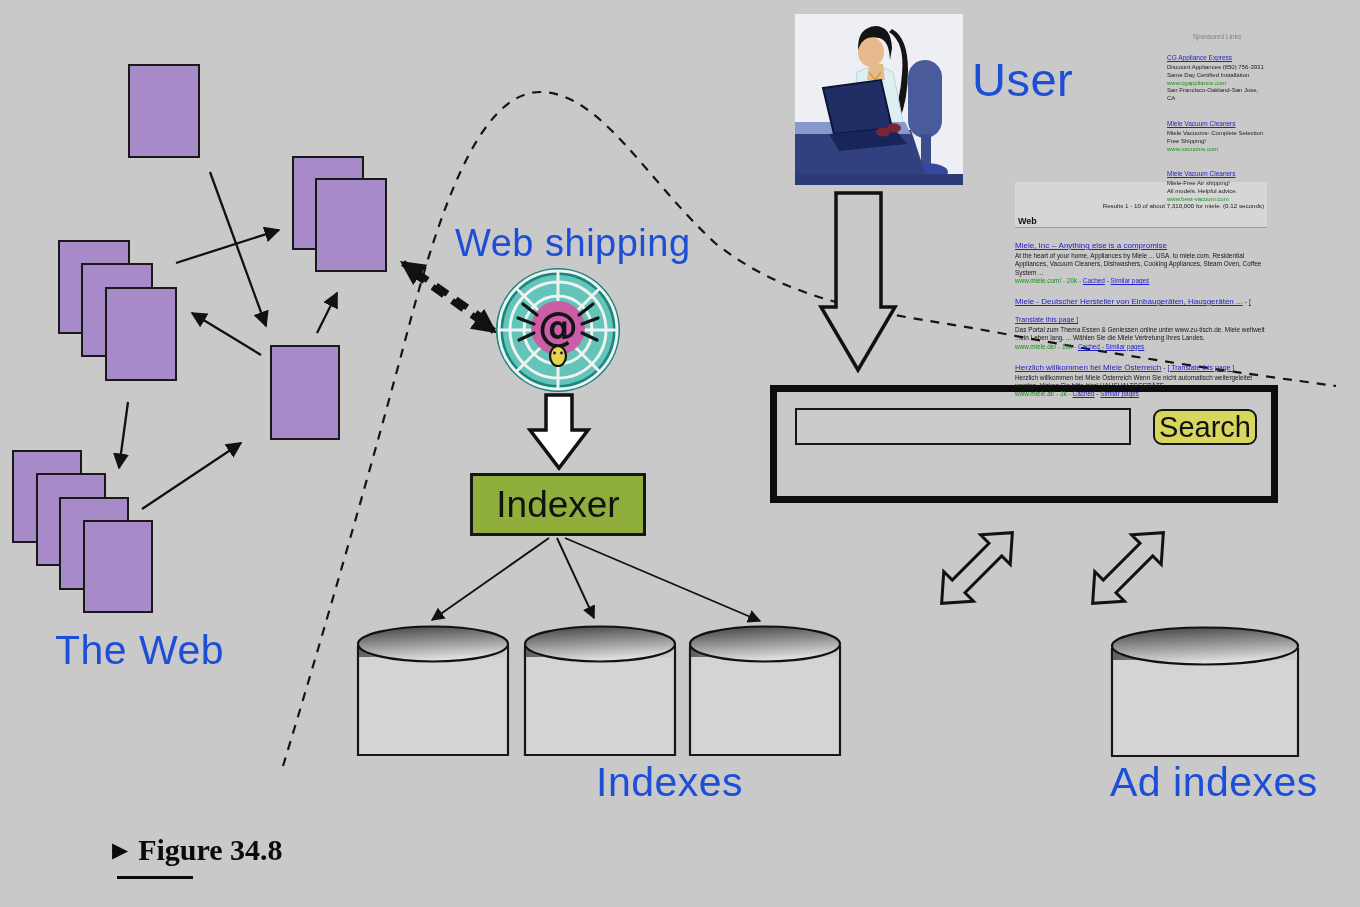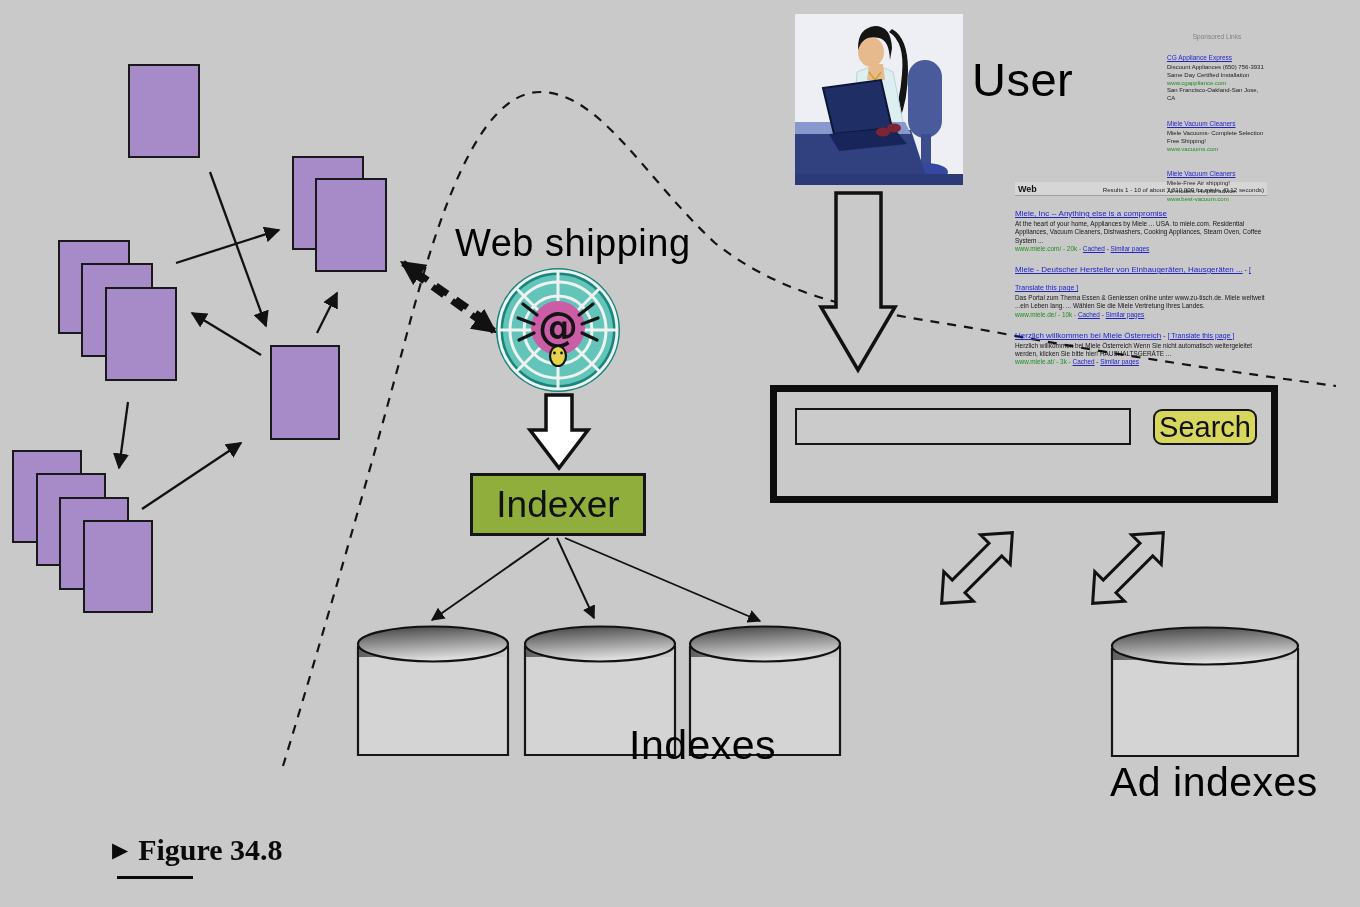--- a/index.html
+++ b/index.html
@@ -5,43 +5,43 @@
   html,body{margin:0;padding:0;}
   #canvas{position:relative;width:1360px;height:907px;background:#c9c9c9;
           font-family:"Liberation Sans",sans-serif;overflow:hidden;color:#111;}
   
   .page{position:absolute;width:70px;height:93px;background:#a78bc8;
         border:2.5px solid #191919;box-sizing:border-box;}
   
   #diagram{position:absolute;left:0;top:0;z-index:2;pointer-events:none;}
   .htm{position:absolute;z-index:3;}
   
-  .dlabel{position:absolute;z-index:3;font-size:41px;color:#000000;letter-spacing:.5px;white-space:nowrap;}
+  .dlabel{position:absolute;z-index:3;font-size:41px;color:#1d4ed8;letter-spacing:.5px;white-space:nowrap;}
   #lbl-theweb{left:55px;top:627px;}
   #lbl-crawler{left:455px;top:222px;font-size:38px;}
-  #lbl-indexes{left:596px;top:722px;margin-left:33px;}
+  #lbl-indexes{left:596px;top:759px;}
   #lbl-adindexes{left:1110px;top:759px;}
   #lbl-user{left:972px;top:52px;font-size:47px;}
   
   #indexer{left:470px;top:473px;width:176px;height:63px;background:#8fae3b;
            border:3px solid #161616;box-sizing:border-box;display:flex;
            align-items:center;justify-content:center;font-size:37px;}
   
   #searchbox{left:770px;top:385px;width:508px;height:118px;border:7px solid #0d0d0d;box-sizing:border-box;padding-left:32px;}
   #searchinput{position:absolute;left:18px;top:16px;width:336px;height:37px;background:#cbcbcb;
                border:2.5px solid #161616;box-sizing:border-box;font-size:20px;padding:0 6px;
                font-family:"Liberation Sans",sans-serif;}
   #searchbtn{position:absolute;left:376px;top:17px;width:104px;height:36px;background:#d6d75c;
              border:2.5px solid #161616;border-radius:9px;box-sizing:border-box;display:flex;
              align-items:center;justify-content:center;font-size:29px;cursor:pointer;}
   
   #results{left:1015px;top:182px;width:252px;}
   .r-head{display:flex;justify-content:space-between;align-items:center;background:#d6d6d6;
           border-bottom:1px solid #9f9f9f;padding:2px 3px 1px 3px;}
-  .r-tab{font-weight:bold;font-size:9px;}
+  .r-tab{font-weight:bold;font-size:9px;margin-top:32px;}
   .r-stats{font-size:6.2px;color:#1a1a1a;}
   .result{margin-top:6px;}
   .r-title{font-size:8px;font-weight:normal;color:#2222cc;text-decoration:underline;cursor:pointer;}
   .r-sep{font-size:7px;color:#222;}
   .r-translate{font-size:7px;color:#2222cc;text-decoration:underline;cursor:pointer;}
   .r-snippet{font-size:6.4px;line-height:1.3;color:#161616;}
   .r-url{font-size:6.4px;}
   .r-url .u{color:#1e8e1e;}
   .r-url a{color:#2222cc;text-decoration:underline;cursor:pointer;}
   
@@ -200,20 +200,21 @@
       <polygon points="0,116 116,116 134,171 0,171" fill="#31407f"></polygon>
       <polygon points="0,108 110,108 116,120 0,120" fill="#8897cc"></polygon>
       <polygon points="28,74 86,66 97,114 39,120" fill="#1f2f66" stroke="#0c1536" stroke-width="2"></polygon>
       <polygon points="34,120 99,114 112,130 44,137" fill="#17255a"></polygon>
       <ellipse cx="88" cy="118" rx="7" ry="4.5" fill="#7c2433"></ellipse>
       <ellipse cx="99" cy="114" rx="7" ry="4.5" fill="#7c2433"></ellipse>
       <rect y="160" width="168" height="11" fill="#2c3a78"></rect>
     </g>
   </svg>
 
+  <div class="dlabel" id="lbl-theweb">The Web</div>
   <div class="dlabel" id="lbl-crawler">Web shipping</div>
   <div class="dlabel" id="lbl-indexes">Indexes</div>
   <div class="dlabel" id="lbl-adindexes">Ad indexes</div>
   <div class="dlabel" id="lbl-user">User</div>
 
   <div class="htm" id="indexer">Indexer</div>
 
   <div class="htm" id="searchbox">
     <input id="searchinput" type="text" value="" style="">
     <div id="searchbtn">Search</div>

